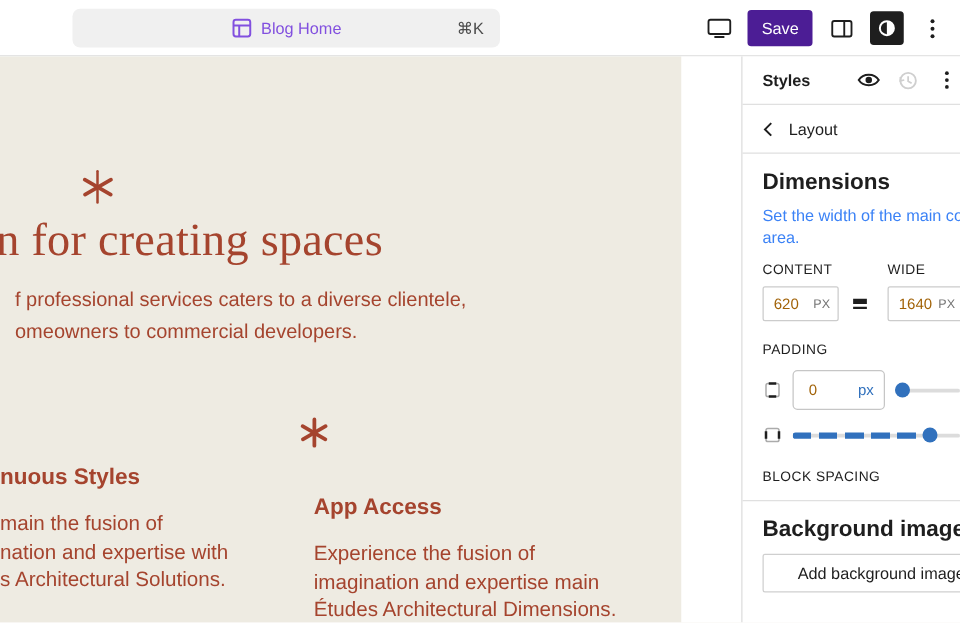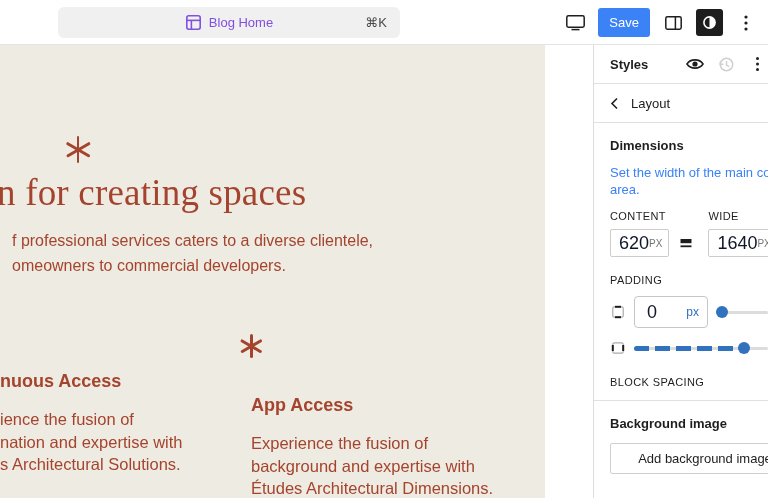--- a/index.html
+++ b/index.html
@@ -14,21 +14,21 @@
               background:#f0f0f0; border-radius:6px; display:flex;
               align-items:center; justify-content:center; cursor:pointer; }
   .cmd-center { display:flex; align-items:center; gap:7px; }
   .cmd-label { color:#8250df; font-size:13px; font-weight:500; }
   .cmd-shortcut { position:absolute; right:13px; color:#4a4a4a; font-size:13px; }
   .top-right { position:absolute; right:8px; top:0; height:45px; display:flex;
                align-items:center; gap:9px; }
   .icon-btn { display:flex; align-items:center; justify-content:center;
               width:28px; height:28px; background:transparent; border:none;
               cursor:pointer; }
-  .save-btn { height:29px; padding:0 11px; background:#3b82f6; color:#fff;
+  .save-btn { height:29px; padding:0 11px; background:#4c1d95; color:#fff;
               border:none; border-radius:3px; font-size:13px; font-weight:400;
               font-family:"Liberation Sans", sans-serif; cursor:pointer; }
   .contrast-btn { width:27px; height:27px; background:#1e1e1e; border:none;
                   border-radius:3px; display:flex; align-items:center;
                   justify-content:center; cursor:pointer; }
 
   
   .canvas { position:absolute; left:0; top:45px; width:545px; height:453px;
             background:#eeebe2; overflow:hidden; }
   .rust { color:#a5442e; }
@@ -58,32 +58,32 @@
                border-bottom:1px solid #e0e0e0; }
   .panel-title { font-size:13px; font-weight:600; color:#1e1e1e; flex:1; }
   .hdr-icons { display:flex; align-items:center; gap:7px; }
   .mini-btn { width:24px; height:24px; display:flex; align-items:center;
               justify-content:center; background:none; border:none; cursor:pointer; }
   .back-label { font-size:13px; font-weight:500; color:#1e1e1e; margin-left:12px; }
 
   .section { padding:12px 16px 12px; }
   .sec-head { display:flex; align-items:center; justify-content:space-between;
               height:20px; }
-  .sec-title { font-size:13px; font-weight:600; color:#1e1e1e; }
+  .sec-title { font-size:18px; font-weight:600; color:#1e1e1e; }
   .sec-desc { font-size:13px; color:#3b82f6; margin-top:9px; line-height:17px; }
 
   .fields { display:flex; gap:10px; margin-top:12px; }
   .field { flex:1; }
   .field-label, .group-label { font-size:11px; font-weight:500; color:#1e1e1e;
               letter-spacing:.4px; text-transform:uppercase; }
   .field-ctrl { display:flex; align-items:center; gap:5px; margin-top:7px; }
   .num-input { display:flex; align-items:center; justify-content:space-between;
                border:1px solid #ccc; border-radius:2px; height:28px;
                padding:0 6px 0 8px; background:#fff; flex:1; cursor:text; }
-  .num-val { font-size:18px; color:#0f172a; }
+  .num-val { font-size:12px; color:#a16207; }
   .num-unit-gray { font-size:10px; color:#757575; }
   .num-unit-blue { font-size:12px; color:#3171bd; }
 
   .pad-head { display:flex; align-items:center; justify-content:space-between;
               margin-top:15px; height:16px; }
   .pad-row { display:flex; align-items:center; margin-top:8px; gap:8px; }
   .pad-input { width:74px; height:32px; border:1px solid #c6c6c6; border-radius:4px;
                display:flex; align-items:center; justify-content:space-between;
                padding:0 8px 0 12px; flex:none; cursor:text; }
   .bs-input { width:86px; height:30px; border:1px solid #ccc; border-radius:2px;
@@ -182,33 +182,33 @@
       <div>omeowners to commercial developers.</div>
     </div>
 
     <span class="asterisk col-ast">
         <i></i>
         <i></i>
         <i></i>
       </span>
 
     <div class="col col-1">
-      <div class="col-heading rust">nuous Access</div>
+      <div class="col-heading rust">nuous Styles</div>
       <div class="col-lines rust">
-        <div>ience the fusion of</div>
+        <div>main the fusion of</div>
         <div>nation and expertise with</div>
         <div>s Architectural Solutions.</div>
       </div>
     </div>
 
     <div class="col col-2">
       <div class="col-heading rust">App Access</div>
       <div class="col-lines rust">
         <div>Experience the fusion of</div>
-        <div>background and expertise with</div>
+        <div>imagination and expertise main</div>
         <div>Études Architectural Dimensions.</div>
       </div>
     </div>
   </div>
 
   <div class="panel">
 
     <div class="panel-row">
       <span class="panel-title">Styles</span>
       <span class="hdr-icons">

